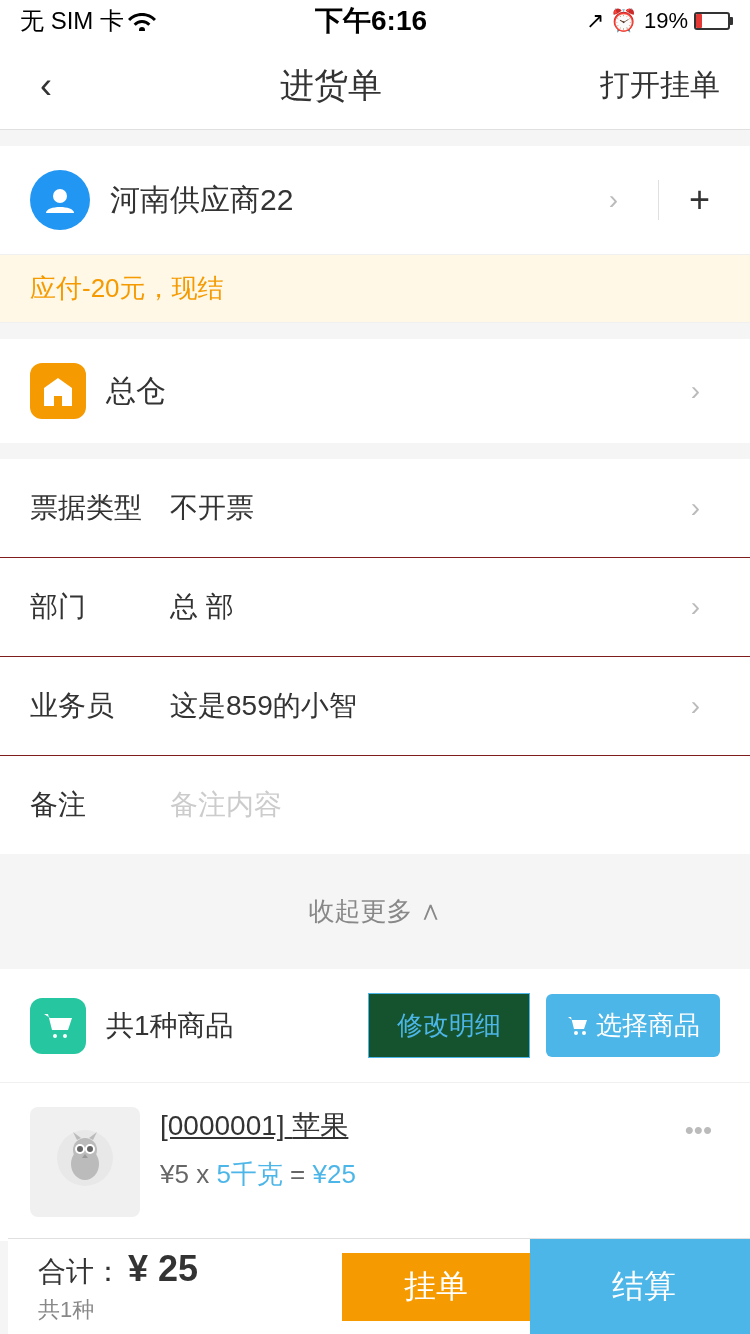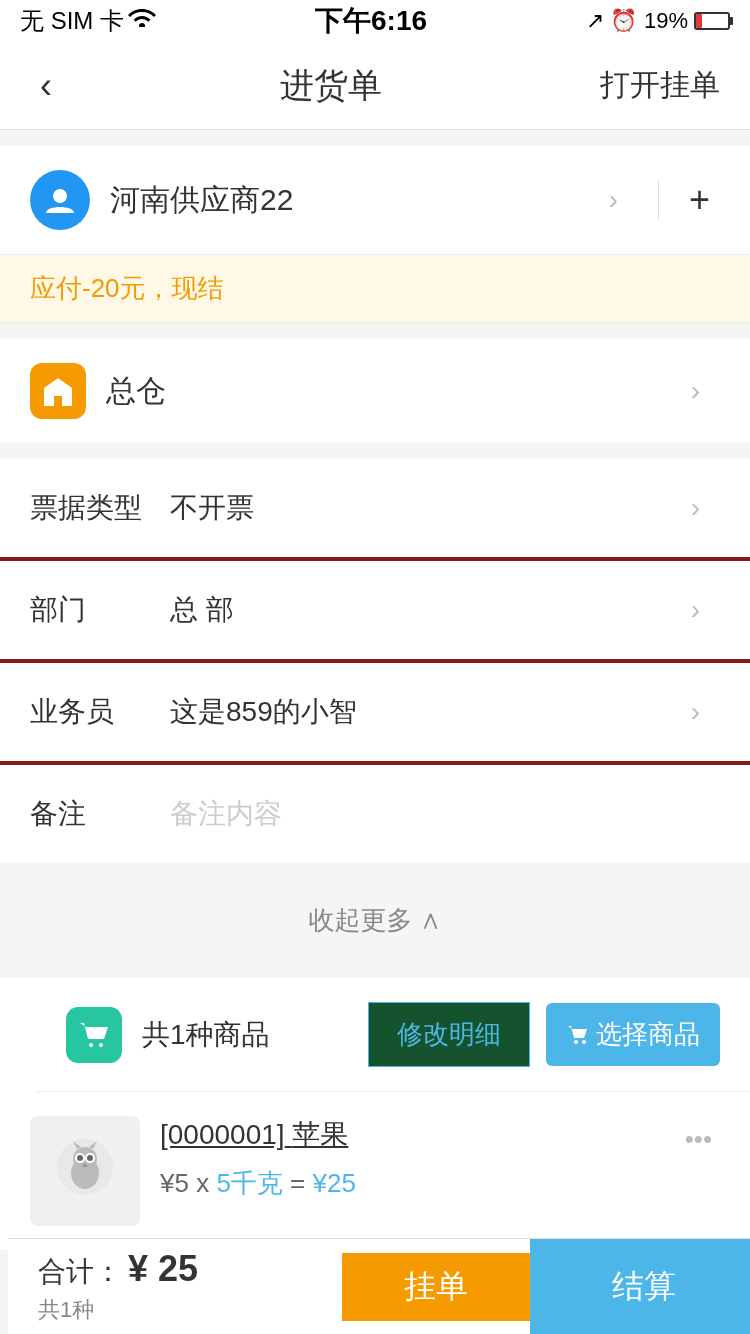--- a/index.html
+++ b/index.html
@@ -18,21 +18,21 @@
       width: 100%;
       height: 42px;
       background: #fff;
       display: flex;
       align-items: center;
       justify-content: space-between;
       padding: 0 20px;
       font-size: 24px;
       color: #000;
     }
-    .status-left { display: flex; align-items: flex-start; gap: 4px; }
+    .status-left { display: flex; align-items: flex-end; gap: 4px; }
     .status-center { font-weight: 600; font-size: 28px; }
     .status-right { display: flex; align-items: center; gap: 6px; font-size: 22px; }
     .battery-icon {
       width: 36px; height: 18px;
       border: 2px solid #333;
       border-radius: 3px;
       position: relative;
       display: inline-flex;
       align-items: center;
     }
@@ -166,21 +166,21 @@
 
     
     .form-section {
       background: #fff;
       margin-bottom: 16px;
     }
     .form-row {
       display: flex;
       align-items: center;
       padding: 30px 30px;
-      border-bottom: 4px solid #7f1d1d;
+      border-bottom: 1px solid #7f1d1d;
       min-height: 90px;
     }
     .form-row:last-child { border-bottom: none; }
     .form-label {
       font-size: 28px;
       color: #333;
       width: 140px;
       flex-shrink: 0;
     }
     .form-value {
@@ -209,21 +209,20 @@
     
     .product-section {
       background: #fff;
       margin-bottom: 16px;
     }
     .product-header {
       display: flex;
       align-items: center;
       padding: 24px 30px;
       border-bottom: 1px solid #f0f0f0;
-      margin-left: 36px;
     }
     .product-cart-icon {
       width: 56px;
       height: 56px;
       border-radius: 12px;
       background: #26c6a1;
       display: flex;
       align-items: center;
       justify-content: center;
       margin-right: 20px;

